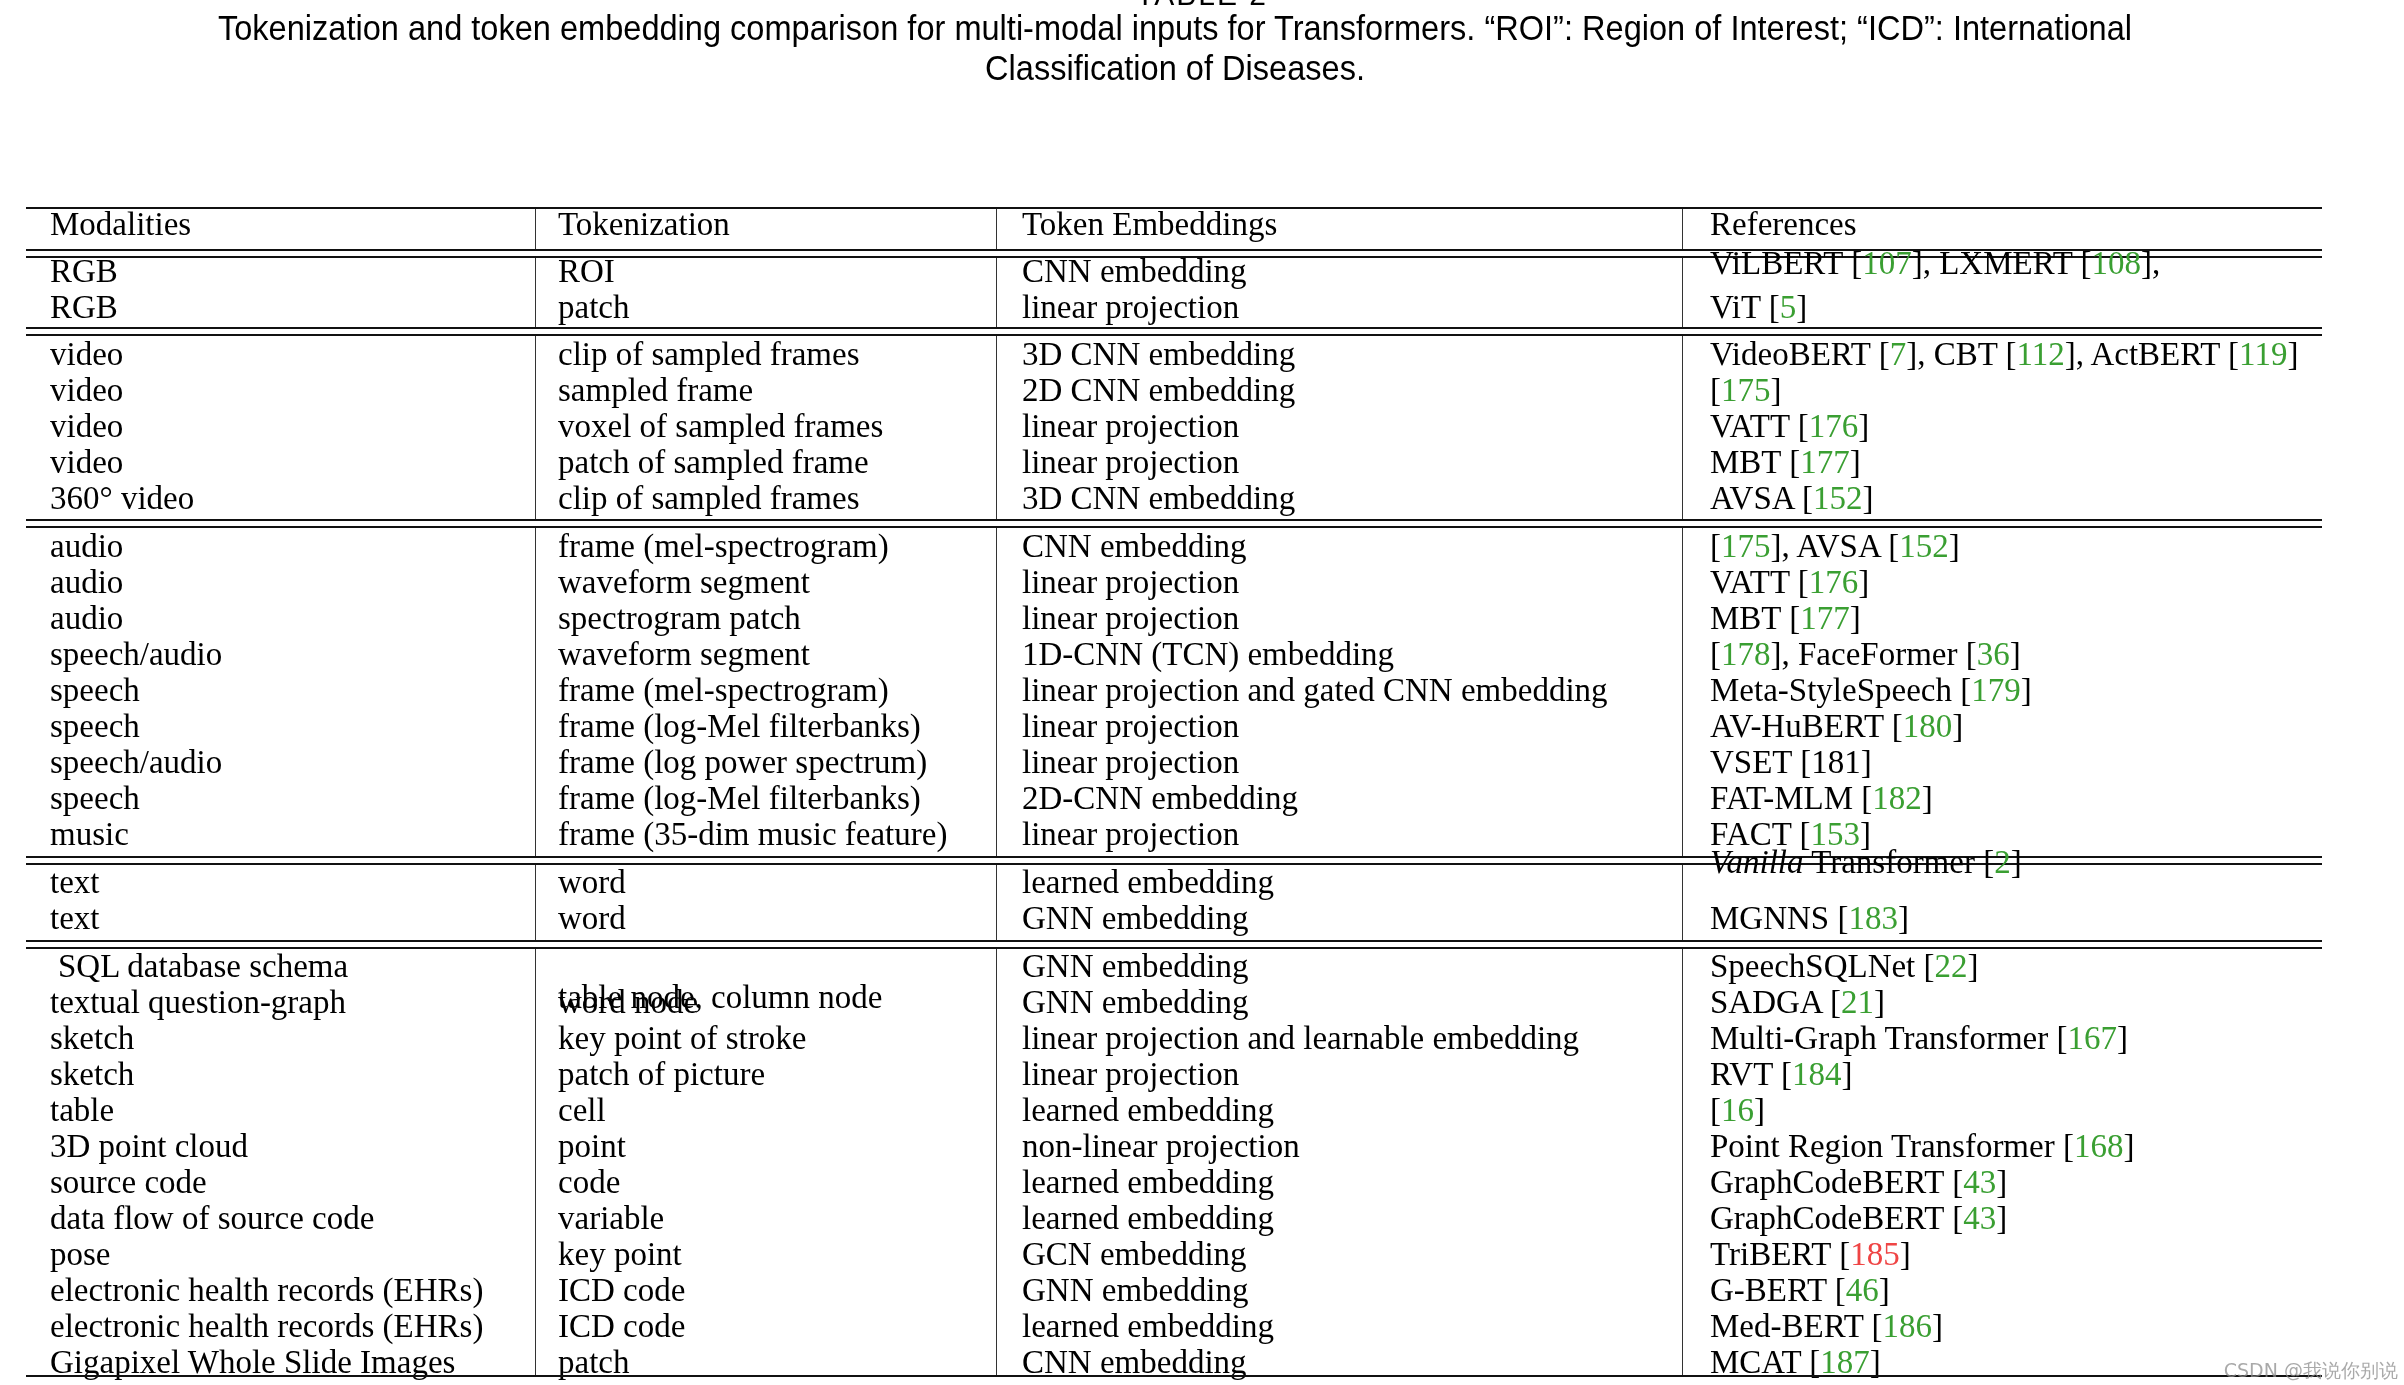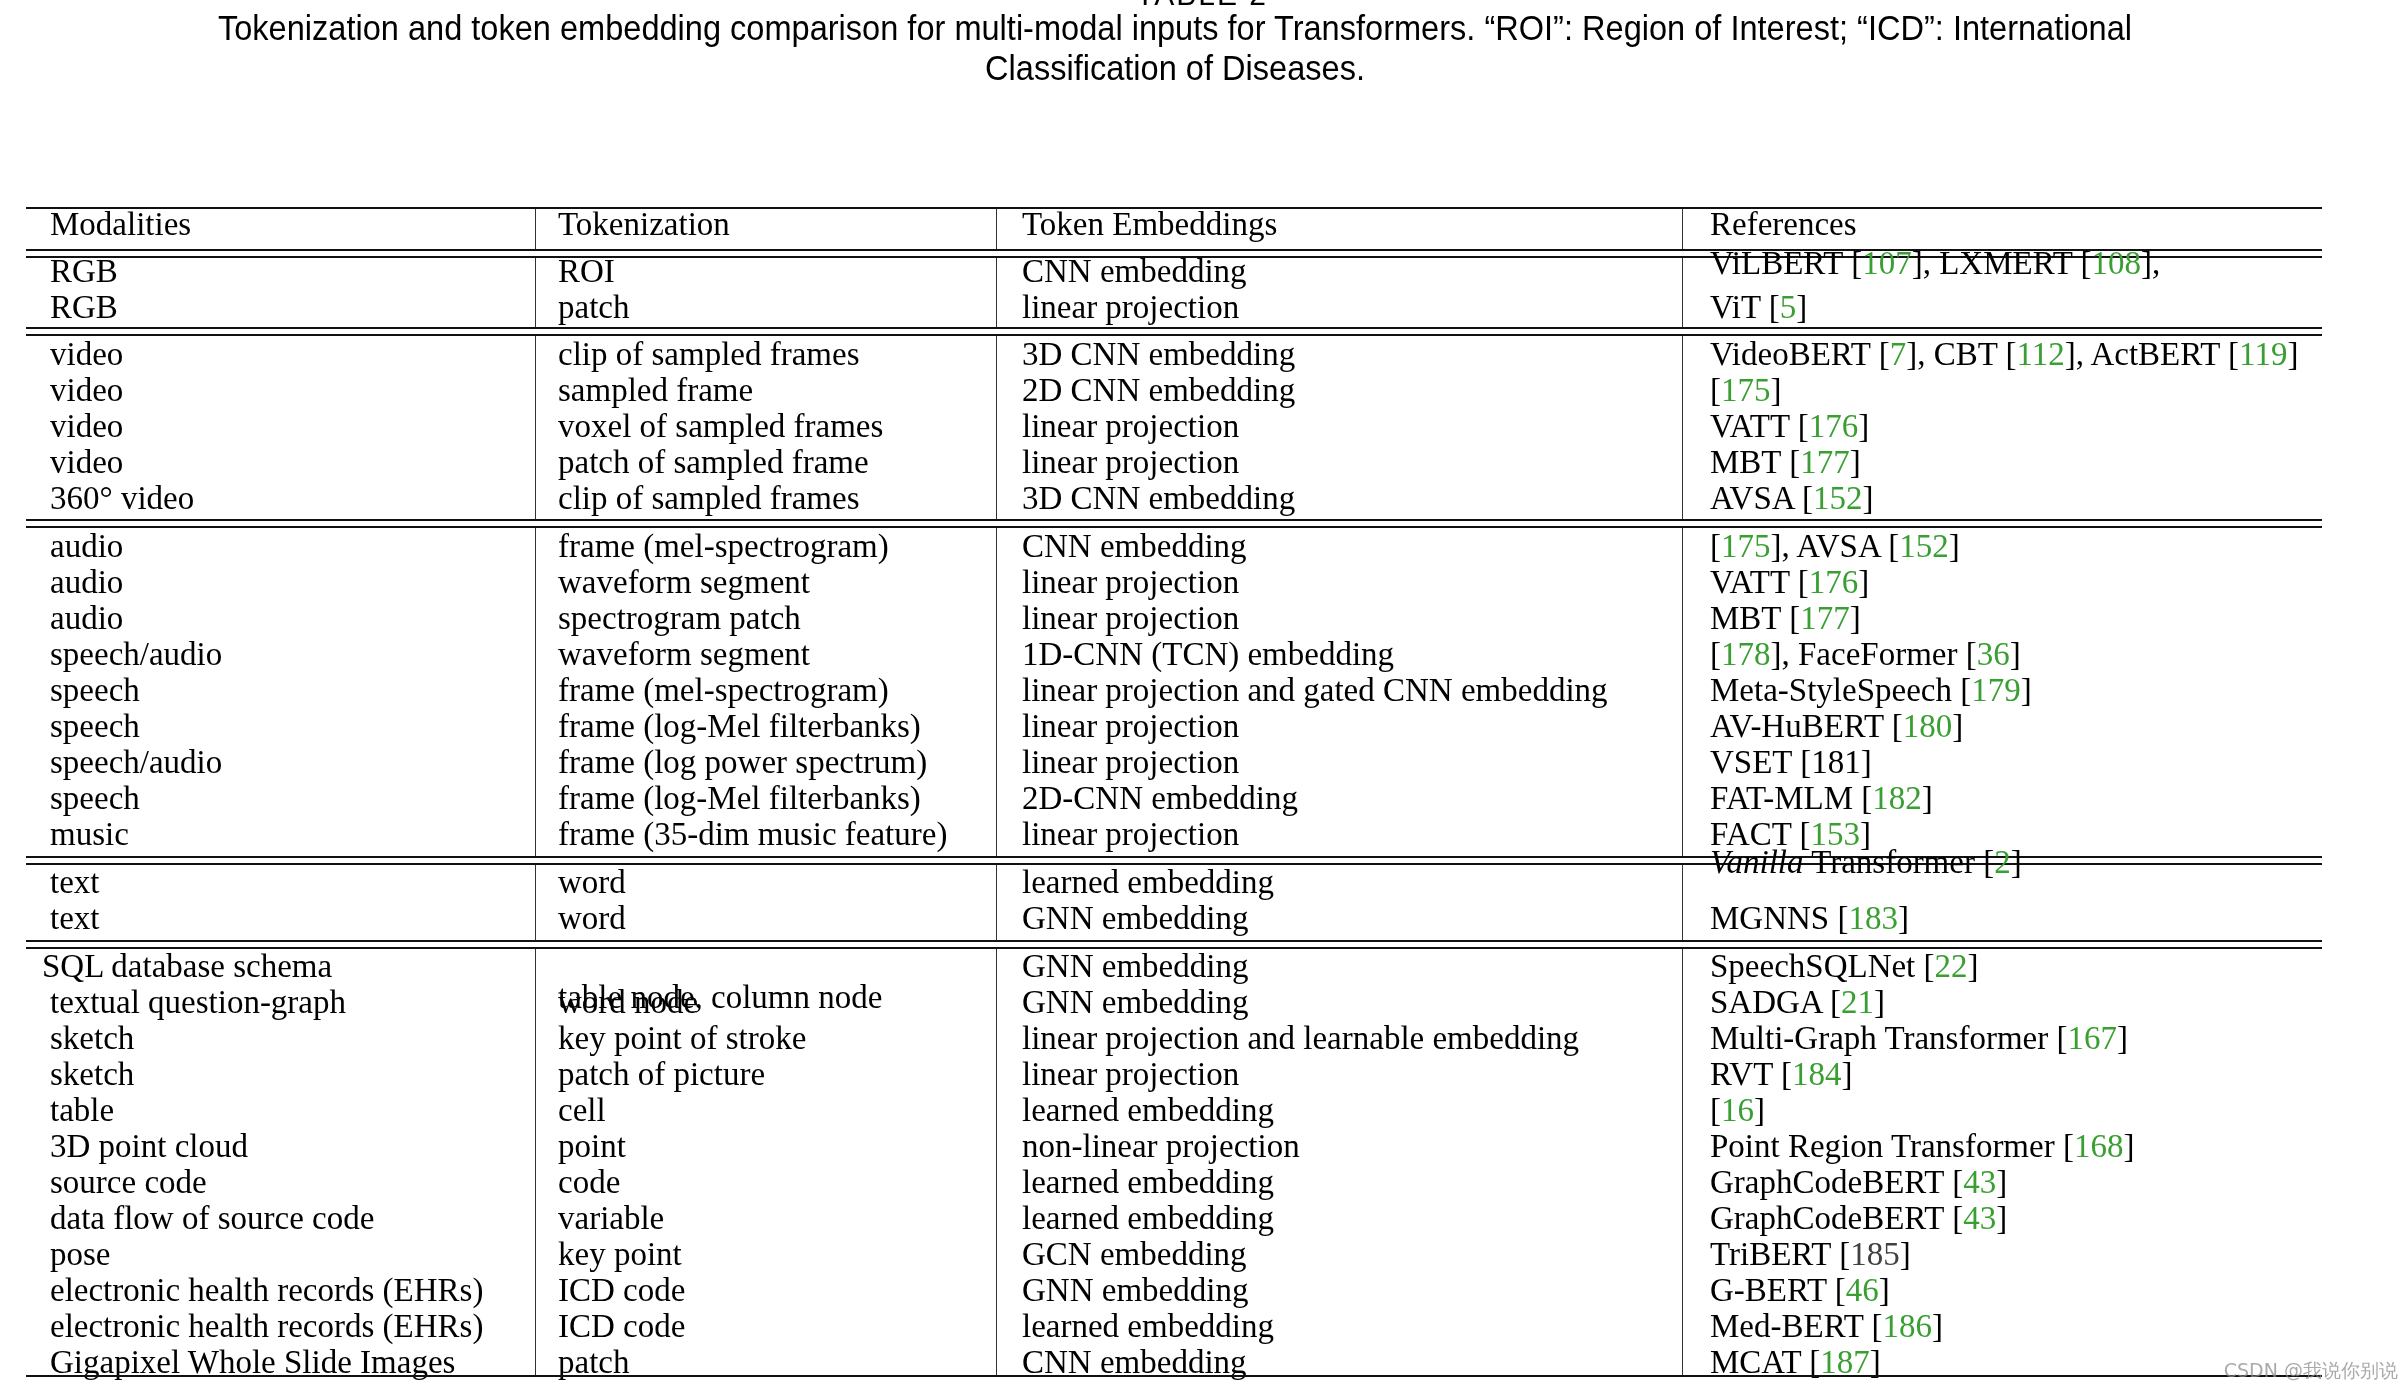--- a/index.html
+++ b/index.html
@@ -173,21 +173,21 @@
     <div>
       <div class="cell" style="left: 50px; top: 900px;">text</div>
       <div class="cell" style="left: 558px; top: 900px;">word</div>
       <div class="cell" style="left: 1022px; top: 900px;">GNN embedding</div>
       <div class="cell" style="left: 1710px; top: 900px;"><span>MGNNS [</span><span class="ref-num" style="color: rgb(58, 159, 50);">183</span><span>]</span></div>
     </div>
     <div class="vline" style="left: 535px; top: 949px; height: 426px;"></div>
     <div class="vline" style="left: 996px; top: 949px; height: 426px;"></div>
     <div class="vline" style="left: 1682px; top: 949px; height: 426px;"></div>
     <div>
-      <div class="cell" style="left: 42px; top: 948px;">SQL database schema</div>
+      <div class="cell" style="left: 58px; top: 948px;">SQL database schema</div>
       <div class="cell" style="left: 558px; top: 948px; margin-top: 31px;">table node, column node</div>
       <div class="cell" style="left: 1022px; top: 948px;">GNN embedding</div>
       <div class="cell" style="left: 1710px; top: 948px;"><span>SpeechSQLNet [</span><span class="ref-num" style="color: rgb(58, 159, 50);">22</span><span>]</span></div>
     </div>
     <div>
       <div class="cell" style="left: 50px; top: 984px;">textual question-graph</div>
       <div class="cell" style="left: 558px; top: 984px;">word node</div>
       <div class="cell" style="left: 1022px; top: 984px;">GNN embedding</div>
       <div class="cell" style="left: 1710px; top: 984px;"><span>SADGA [</span><span class="ref-num" style="color: rgb(58, 159, 50);">21</span><span>]</span></div>
     </div>
@@ -224,21 +224,21 @@
     <div>
       <div class="cell" style="left: 50px; top: 1200px;">data flow of source code</div>
       <div class="cell" style="left: 558px; top: 1200px;">variable</div>
       <div class="cell" style="left: 1022px; top: 1200px;">learned embedding</div>
       <div class="cell" style="left: 1710px; top: 1200px;"><span>GraphCodeBERT [</span><span class="ref-num" style="color: rgb(58, 159, 50);">43</span><span>]</span></div>
     </div>
     <div>
       <div class="cell" style="left: 50px; top: 1236px;">pose</div>
       <div class="cell" style="left: 558px; top: 1236px;">key point</div>
       <div class="cell" style="left: 1022px; top: 1236px;">GCN embedding</div>
-      <div class="cell" style="left: 1710px; top: 1236px;"><span>TriBERT [</span><span class="ref-num" style="color: #404040; margin-top: 38px;">185</span><span>]</span></div>
+      <div class="cell" style="left: 1710px; top: 1236px;"><span>TriBERT [</span><span class="ref-num" style="color: #ef4444; margin-top: 38px;">185</span><span>]</span></div>
     </div>
     <div>
       <div class="cell" style="left: 50px; top: 1272px;">electronic health records (EHRs)</div>
       <div class="cell" style="left: 558px; top: 1272px;">ICD code</div>
       <div class="cell" style="left: 1022px; top: 1272px;">GNN embedding</div>
       <div class="cell" style="left: 1710px; top: 1272px;"><span>G-BERT [</span><span class="ref-num" style="color: rgb(58, 159, 50);">46</span><span>]</span></div>
     </div>
     <div>
       <div class="cell" style="left: 50px; top: 1308px;">electronic health records (EHRs)</div>
       <div class="cell" style="left: 558px; top: 1308px;">ICD code</div>

